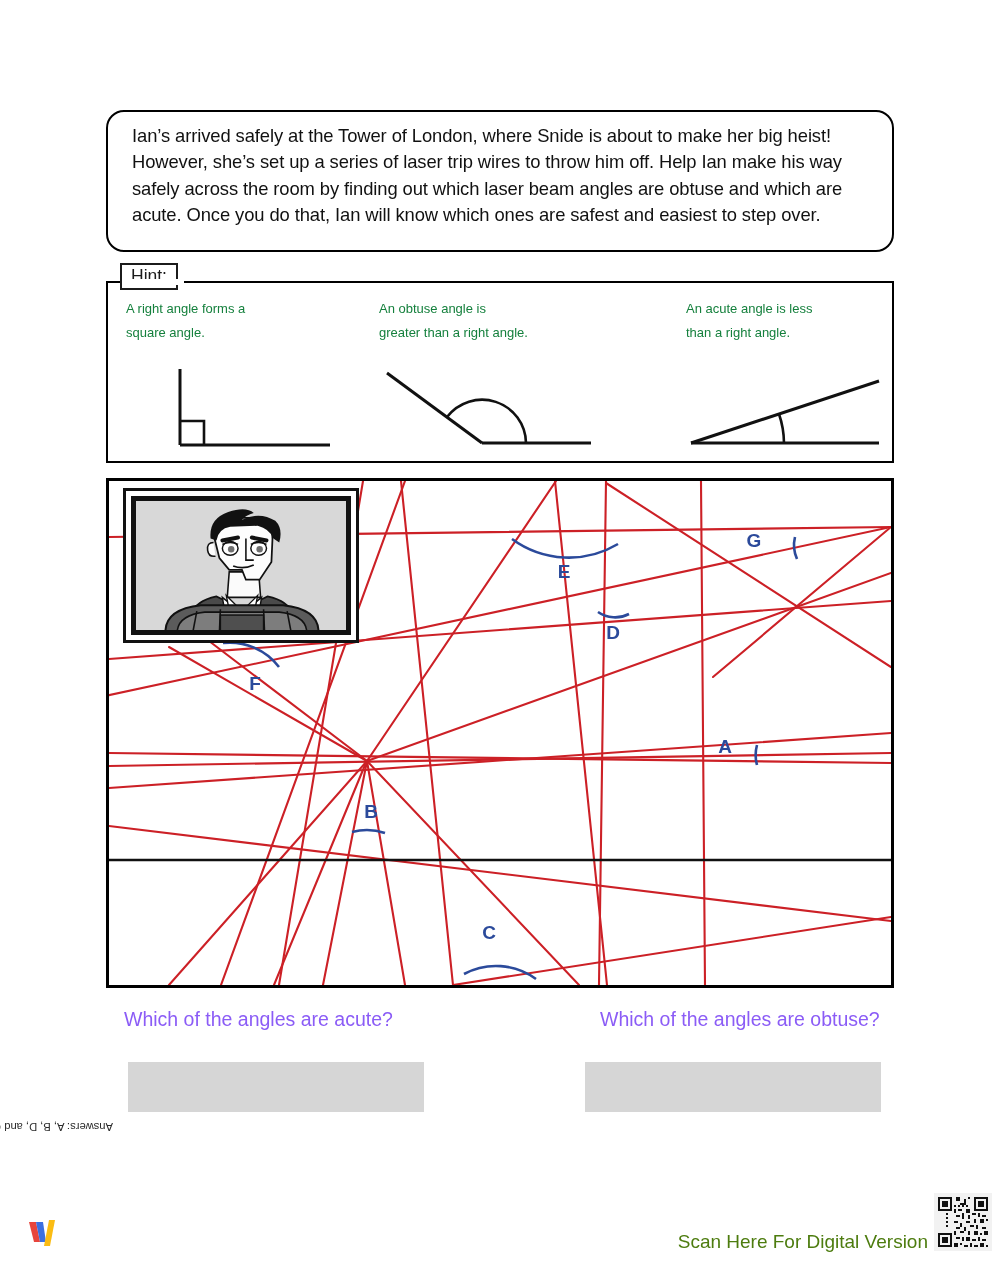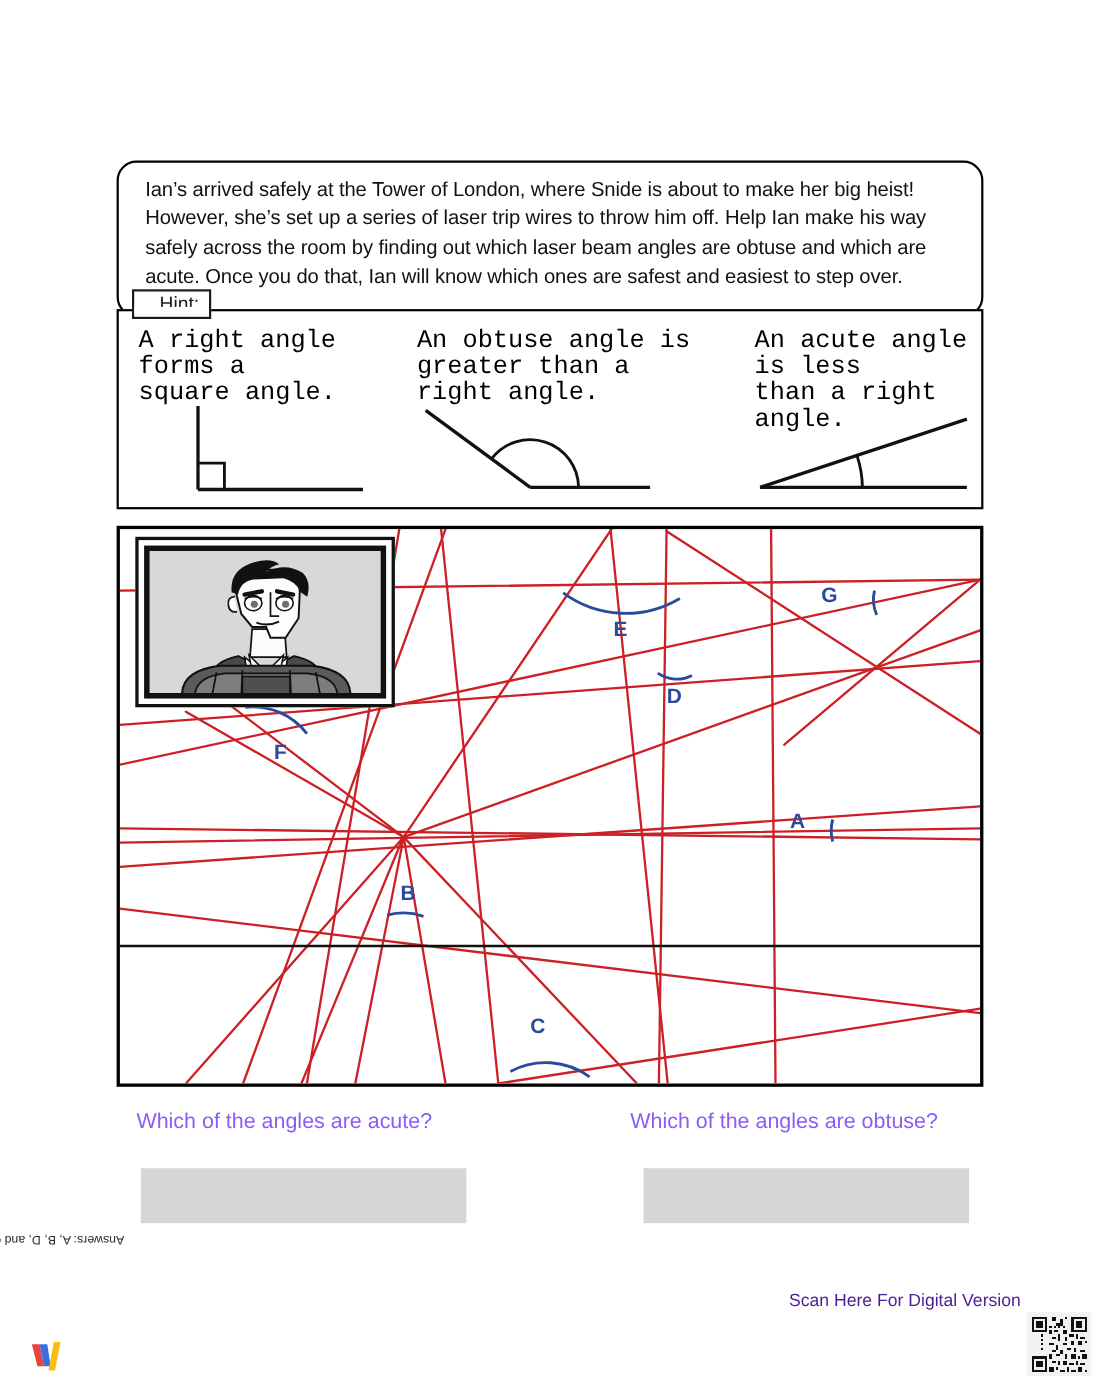--- a/index.html
+++ b/index.html
@@ -21,40 +21,39 @@
   #intro-box {
     position: absolute;
     left: 106px;
     top: 110px;
     width: 788px;
     height: 142px;
     box-sizing: border-box;
     border: 2.5px solid #000;
     border-radius: 18px;
     background: #fff;
-    margin-top: 36px;
   }
   #intro-text {
     position: absolute;
     left: 24px;
     top: 11px;
     width: 742px;
     font-size: 18.4px;
     line-height: 26.4px;
     letter-spacing: -0.1px;
     color: #111;
     white-space: pre-wrap;
   }
 
   
   #hint-tab {
     position: absolute;
     left: 120px;
     top: 263px;
-    padding: 1px 9px 2px 23px;
+    padding: 1px 9px 2px 9px;
     border: 2.2px solid #1b1b1b;
     background: #fff;
     font-size: 17.5px;
     line-height: 20px;
     z-index: 3;
   }
   #hint-box {
     position: absolute;
     left: 106px;
     top: 281px;
@@ -72,25 +71,24 @@
     width: 62px;
     height: 6px;
     background: #fff;
     z-index: 4;
   }
   .hint-col {
     position: absolute;
     top: 14px;
   }
   .hint-col .htext {
-    font-size: 23px;
+    font-size: 13px;
     line-height: 24px;
-    color: #000000;
+    color: #15803d;
     white-space: pre-wrap;
-    font-family: Liberation Mono, monospace;
   }
   .hint-fig { position: absolute; }
 
   
   #diagram-box {
     position: absolute;
     left: 106px;
     top: 478px;
     width: 788px;
     height: 510px;
@@ -163,23 +161,23 @@
   #logo-word {
     font-size: 22px;
     font-weight: bold;
     letter-spacing: 0.3px;
   }
   #logo-word .w1 { color: #3b6fe0; }
   #logo-word .w2 { color: #f5a623; }
   #scan-text {
     position: absolute;
     right: 72px;
-    top: 1174px;
-    font-size: 16px;
-    color: #4c1d95;
+    top: 1231px;
+    font-size: 19px;
+    color: #4d7c0f;
     white-space: nowrap;
   }
   #qr-code {
     position: absolute;
     left: 934px;
     top: 1193px;
     width: 58px;
     height: 58px;
     background: #f2f2f2;
   }
@@ -339,21 +337,21 @@
           <line x1="130" y1="112" x2="131" y2="135"></line>
           <line x1="154" y1="114" x2="158" y2="135"></line>
         </g>
         <rect x="86" y="118" width="44" height="17" fill="#4f4f4f" stroke="#111" stroke-width="1.5"></rect>
       </svg>
     </div>
   </div>
 </div>
 
 <div class="question" style="left:124px; top:1008px;">Which of the angles are acute?</div>
-<div class="question" style="left:573px; top:1008px;">Which of the angles are obtuse?</div>
+<div class="question" style="left:600px; top:1008px;">Which of the angles are obtuse?</div>
 
 <div class="answer-box" style="left:128px; top:1062px; width:296px; height:50px;"></div>
 <div class="answer-box" style="left:585px; top:1062px; width:296px; height:50px;"></div>
 
 <div id="answers-line">Answers: A, B, D, and G are acute.  C, E, and F are obtuse.</div>
 
 <div id="footer-logo">
   <svg id="logo-mark" width="34" height="32" viewBox="0 0 34 32">
     <path d="M3 6 L10 6 L14 26 L8 26 Z" fill="#e8453c"></path>
     <path d="M10 6 L17 6 L20 26 L14 26 Z" fill="#3b6fe0"></path>

